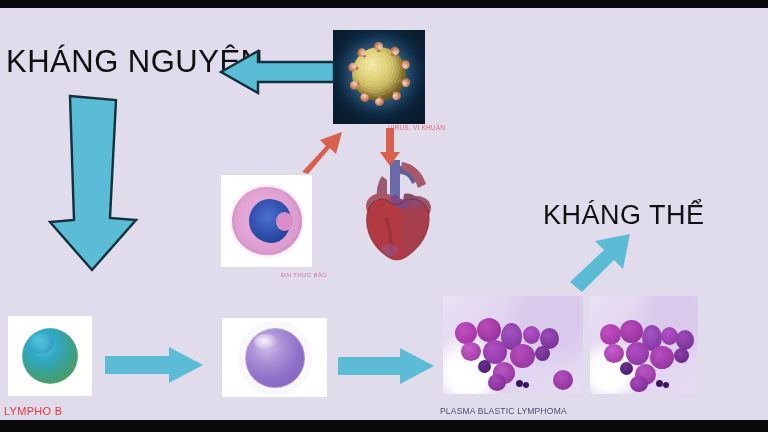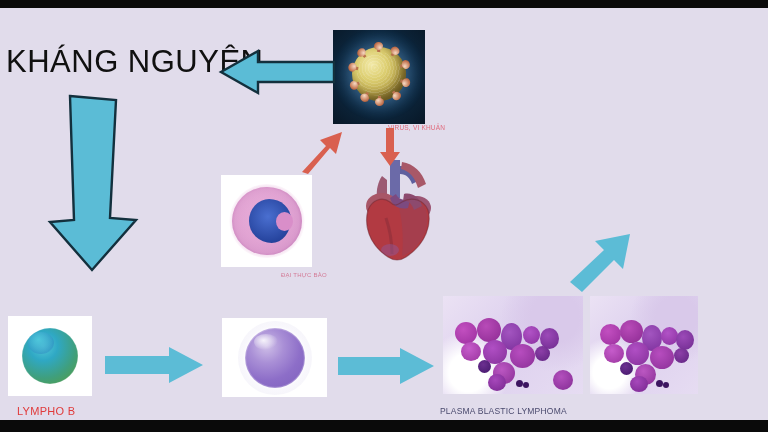--- a/index.html
+++ b/index.html
@@ -88,35 +88,36 @@
 
   
   .cyan{fill:#5bbcd6;stroke:#13303d;stroke-width:2.4;}
   .cyan-nos{fill:#5cbcd6;stroke:none;}
   svg.arrow{position:absolute;overflow:visible;}
 
   
   .lbl{position:absolute;white-space:nowrap;font-family:"Liberation Sans",sans-serif;}
   #lbl-virus{left:388px;top:116px;font-size:6.5px;color:#e06b7d;letter-spacing:.2px;}
   #lbl-macro{left:281px;top:264px;font-size:6px;color:#d37a96;letter-spacing:.2px;}
-  #lbl-lymphob{left:17px;top:397px;font-size:11px;color:#e03a3a;letter-spacing:.3px;}
+  #lbl-lymphob{left:4px;top:397px;font-size:11px;color:#e03a3a;letter-spacing:.3px;}
   #lbl-lblast{left:215px;top:398px;font-size:10.5px;color:#3b3470;letter-spacing:.2px;}
   #lbl-lymphoma{left:440px;top:398px;font-size:8.5px;color:#4a4a6e;letter-spacing:.2px;}
 </style>
 </head>
 <body>
 
 <div id="stage">
 
   <div class="letterbox lb-top"></div>
   <div class="letterbox lb-bot"></div>
 
   <div id="canvas">
 
     <div class="heading" id="kn-title">KHÁNG NGUYÊN</div>
+    <div class="heading" id="kt-title">KHÁNG THỂ</div>
 
     <div class="photo" id="virus">
       <div class="frame"></div>
       <div class="virion">
         <span class="spike" style="transform:rotate(0deg)">
             <b></b>
             <i></i>
           </span>
         <span class="spike" style="transform:rotate(32deg)">
             <b></b>

